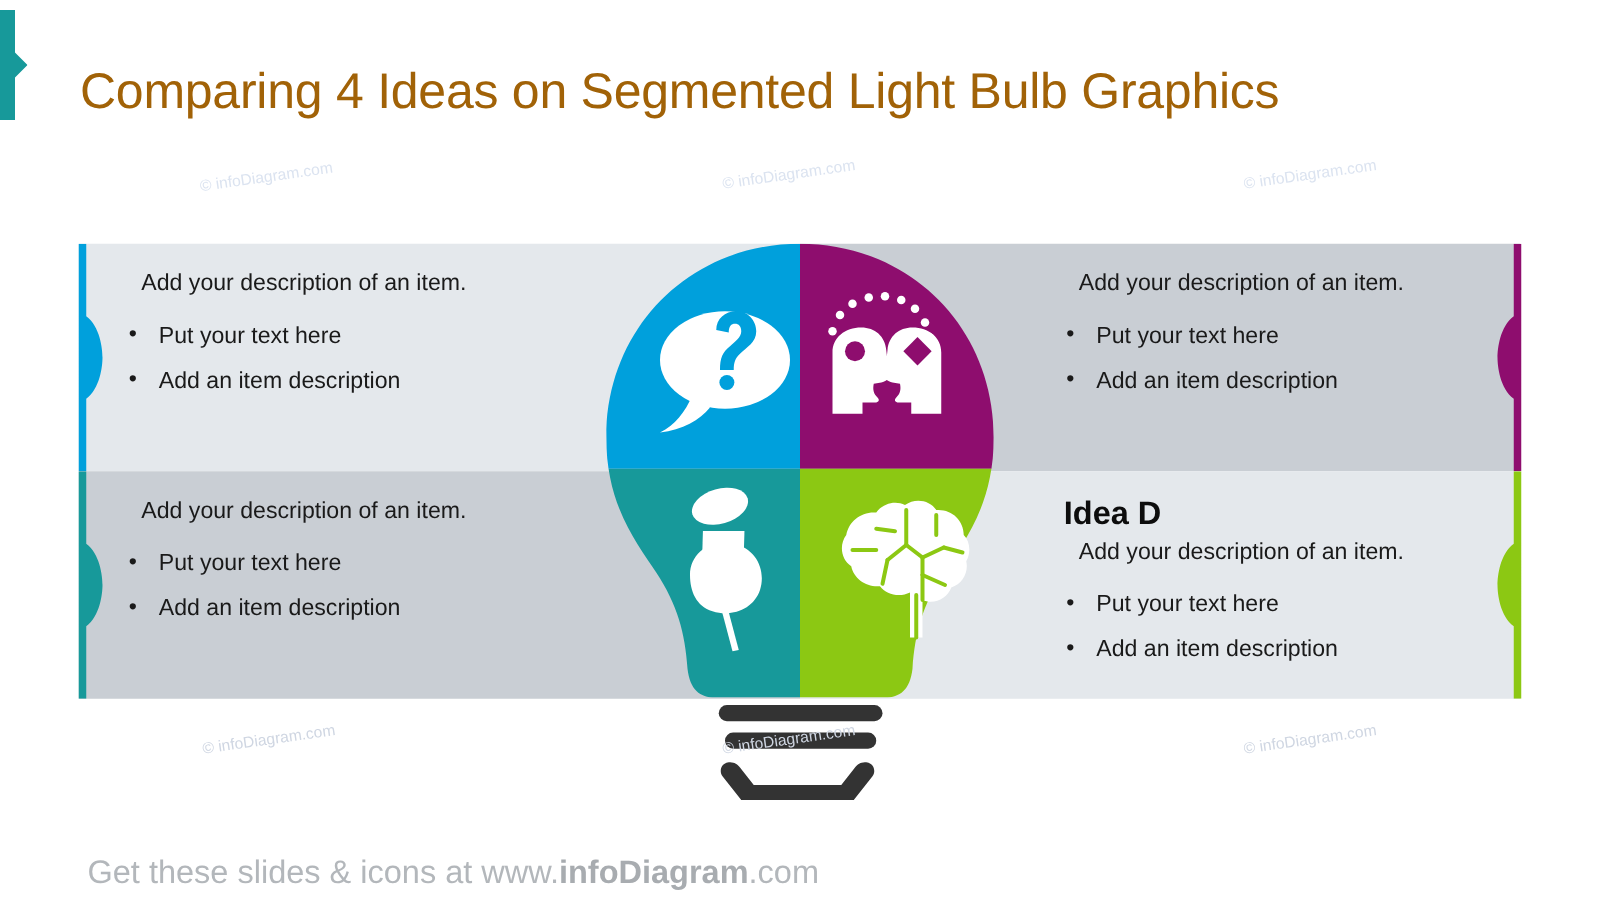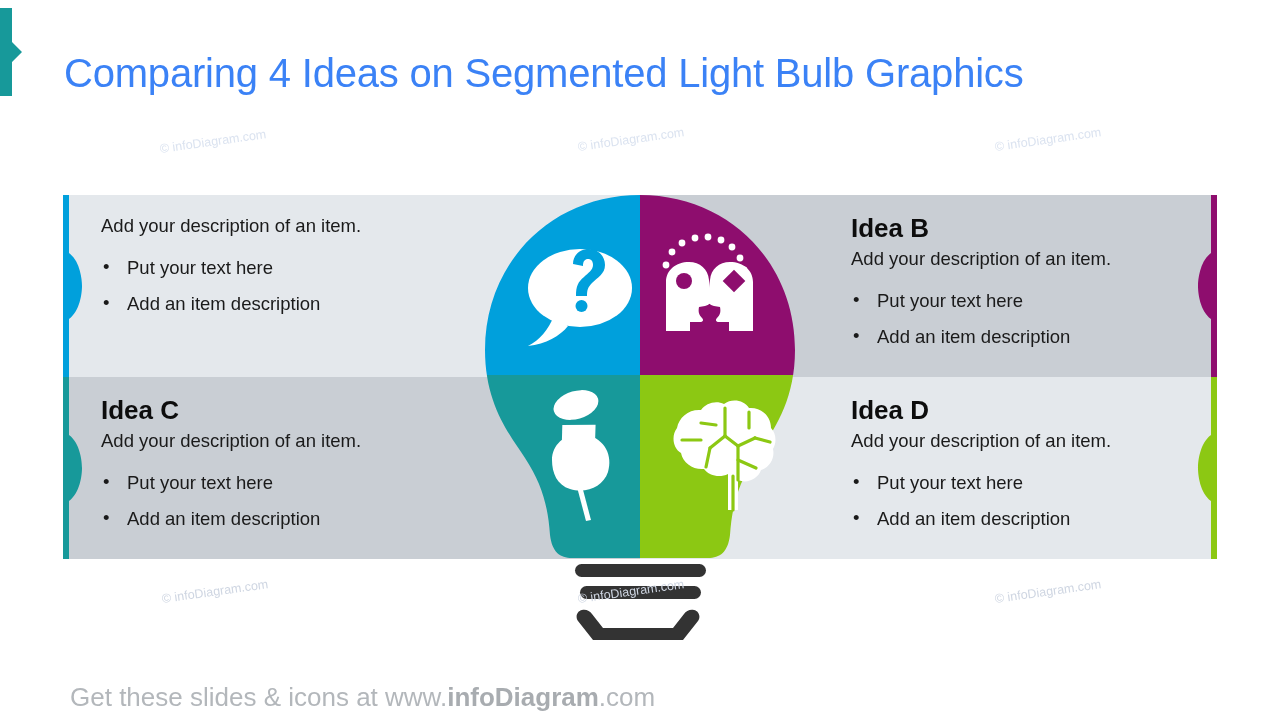--- a/index.html
+++ b/index.html
@@ -21,21 +21,21 @@
     width: 22px; height: 88px;
   }
 
   
   #page-title {
     position: absolute;
     left: 64px; top: 24px;
     width: 1120px;
     font-size: 40px;
     font-weight: 400;
-    color: #3b82f6;
+    color: #a16207;
     letter-spacing: -0.2px;
     white-space: nowrap;
   }
 
   
   #diagram {
     position: absolute;
     left: 0; top: 195px;
     width: 1280px; height: 470px;
   }
@@ -72,21 +72,21 @@
     font-weight: bold;
     color: #0d0d0d;
     line-height: 1.05;
     margin: 0 0 6px 0;
     white-space: nowrap;
   }
   .idea-desc {
     font-size: 18.5px;
     font-weight: 400;
     color: #1a1a1a;
-    margin: 0 0 20px 0;
+    margin: 0 0 20px 12px;
     white-space: nowrap;
   }
   .idea-list { margin: 0; padding: 0; list-style: none; }
   .idea-list li {
     position: relative;
     font-size: 18.5px;
     color: #1a1a1a;
     padding-left: 26px;
     margin-bottom: 14px;
     white-space: nowrap;
@@ -165,30 +165,28 @@
 
   <div class="idea-block" id="block-a">
     <div class="idea-desc">Add your description of an item.</div>
     <ul class="idea-list">
       <li><span class="bullet">•</span><span>Put your text here</span></li>
       <li><span class="bullet">•</span><span>Add an item description</span></li>
     </ul>
   </div>
 
   <div class="idea-block" id="block-b">
-    <div class="idea-title">Idea B</div>
     <div class="idea-desc">Add your description of an item.</div>
     <ul class="idea-list">
       <li><span class="bullet">•</span><span>Put your text here</span></li>
       <li><span class="bullet">•</span><span>Add an item description</span></li>
     </ul>
   </div>
 
   <div class="idea-block" id="block-c">
-    <div class="idea-title">Idea C</div>
     <div class="idea-desc">Add your description of an item.</div>
     <ul class="idea-list">
       <li><span class="bullet">•</span><span>Put your text here</span></li>
       <li><span class="bullet">•</span><span>Add an item description</span></li>
     </ul>
   </div>
 
   <div class="idea-block" id="block-d">
     <div class="idea-title">Idea D</div>
     <div class="idea-desc">Add your description of an item.</div>

